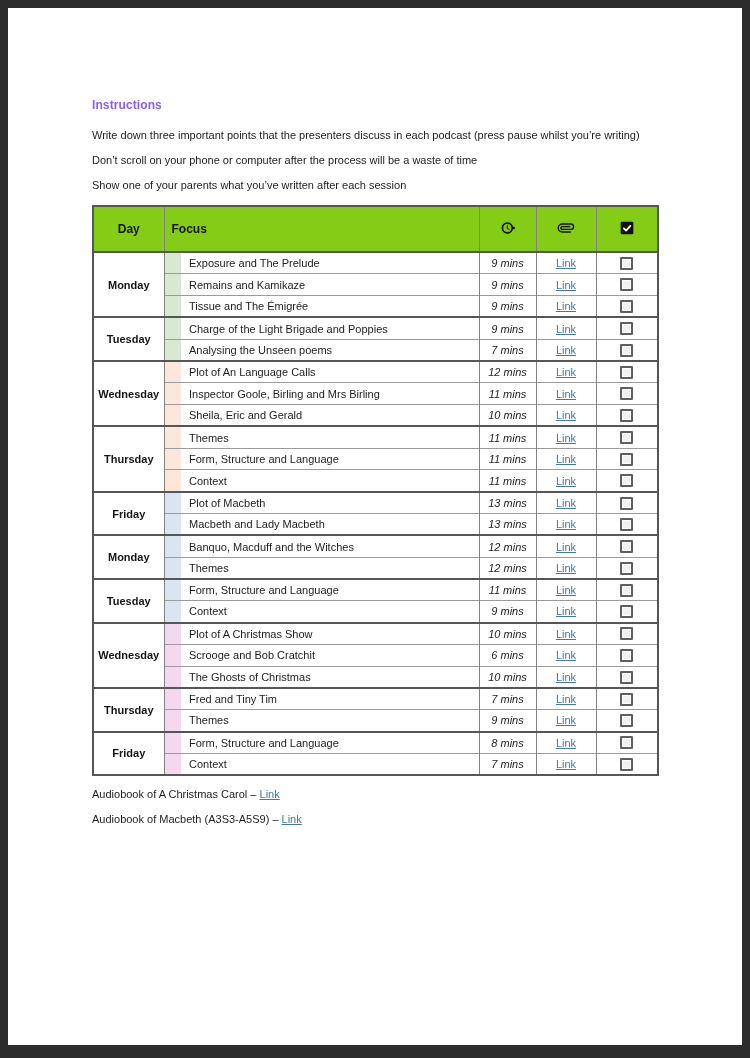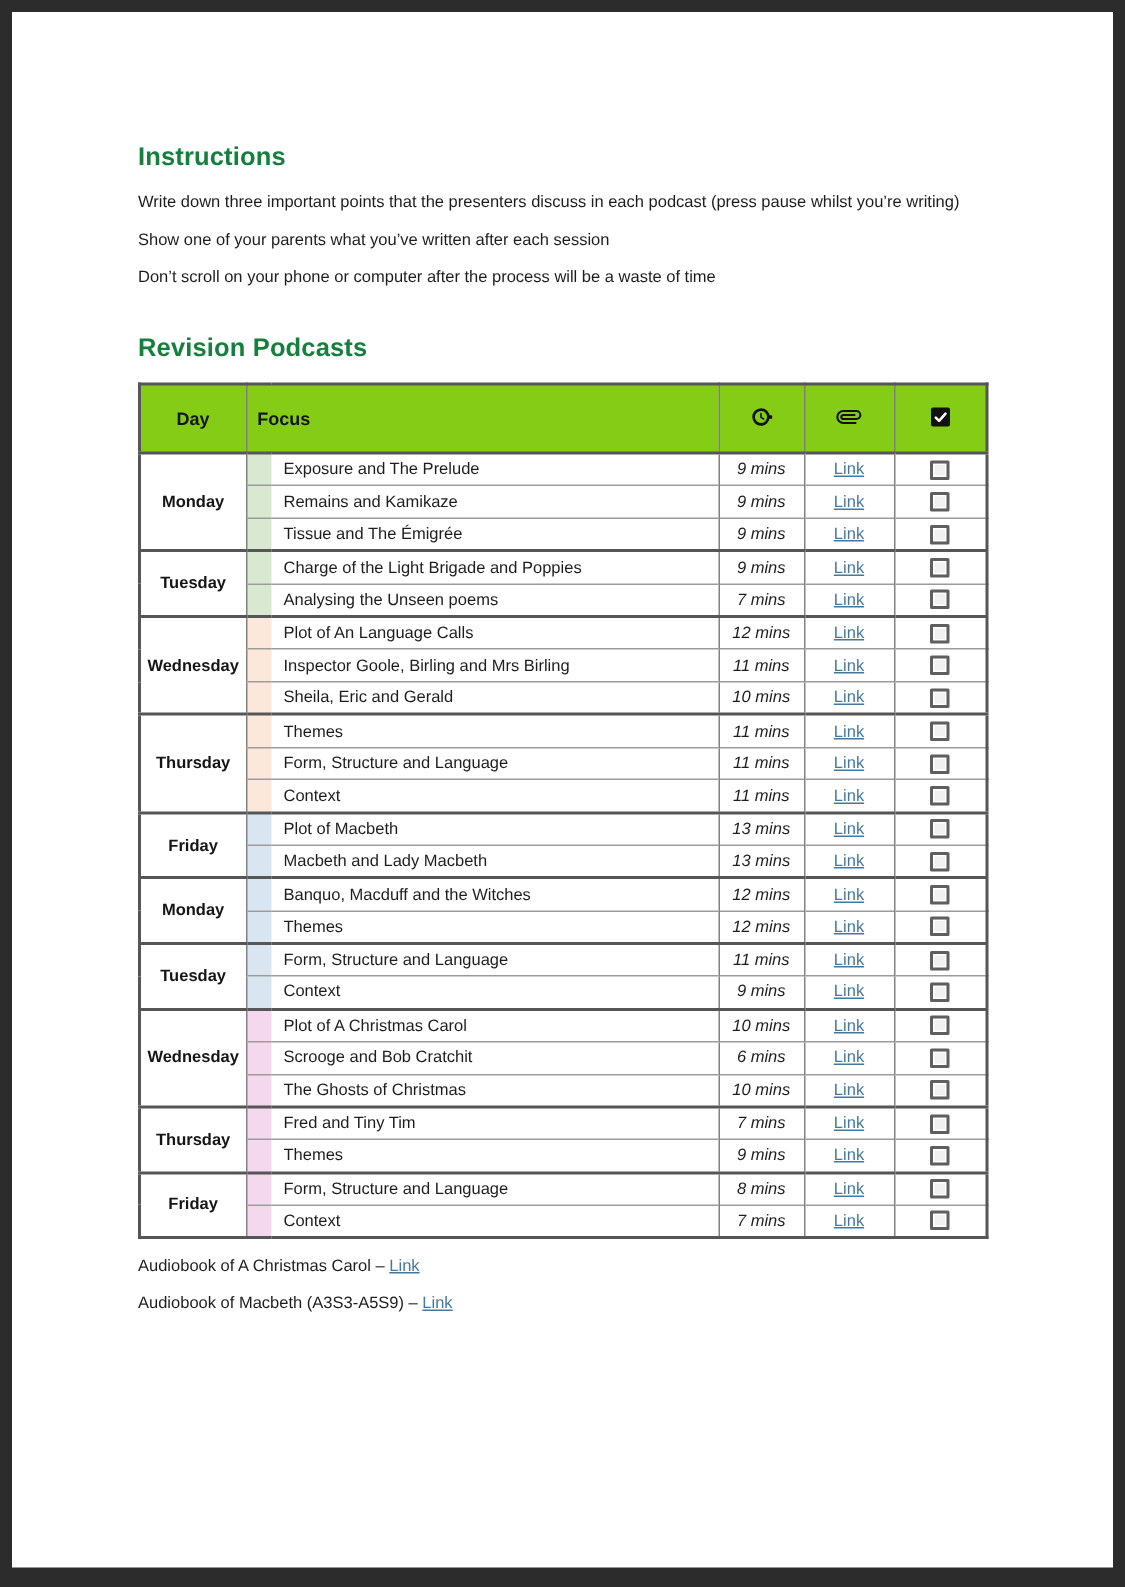--- a/index.html
+++ b/index.html
@@ -12,21 +12,21 @@
     overflow:hidden;
   }
   .page {
     position:absolute; left:8px; top:8px;
     width:734px; height:1037px;
     background:#ffffff;
   }
   .content { position:absolute; left:84px; top:0; width:574px; }
 
   h1.sec {
-    font-size:17px; line-height:20px; font-weight:700; color:#15803d;
+    font-size:12px; line-height:20px; font-weight:700; color:#8b5cf6;
     letter-spacing:0.1px;
   }
   .h-instructions { margin-top:87px; }
   .h-revision    { margin-top:30px; }
   .h-links       { margin-top:40px; }
 
   p.body-line { font-size:11px; line-height:14px; color:#1d1d1d; margin-top:11px; }
   p.body-line:first-of-type { margin-top:13px; }
 
   table.podcasts {
@@ -81,25 +81,24 @@
 </style>
 </head>
 <body>
 
 <div class="page">
   <div class="content">
 
     <h1 class="sec h-instructions">Instructions</h1>
     <div id="instruction-list">
         <p class="body-line">Write down three important points that the presenters discuss in each podcast (press pause whilst you’re writing)</p>
+        <p class="body-line">Don’t scroll on your phone or computer after the process will be a waste of time</p>
         <p class="body-line">Show one of your parents what you’ve written after each session</p>
-        <p class="body-line">Don’t scroll on your phone or computer after the process will be a waste of time</p>
       </div>
 
-    <h1 class="sec h-revision">Revision Podcasts</h1>
 
     <table class="podcasts">
       <colgroup>
         <col style="width:71px">
           <col style="width:17px">
           <col style="width:298px">
         <col style="width:57px">
           <col style="width:60px">
           <col style="width:62px">
       </colgroup>
@@ -256,21 +255,21 @@
           <tr>
             <td class="strip" style="background: rgb(217, 230, 242);"></td>
             <td class="focus">Context</td>
             <td class="time">9 mins</td>
             <td class="linkc"><a class="tbl-link">Link</a></td>
             <td class="check"><span class="checkbox"></span></td>
           </tr>
           <tr class="gstart">
             <td class="day" rowspan="3">Wednesday</td>
             <td class="strip" style="background: rgb(244, 217, 238);"></td>
-            <td class="focus">Plot of A Christmas Carol</td>
+            <td class="focus">Plot of A Christmas Show</td>
             <td class="time">10 mins</td>
             <td class="linkc"><a class="tbl-link">Link</a></td>
             <td class="check"><span class="checkbox"></span></td>
           </tr>
           <tr>
             <td class="strip" style="background: rgb(244, 217, 238);"></td>
             <td class="focus">Scrooge and Bob Cratchit</td>
             <td class="time">6 mins</td>
             <td class="linkc"><a class="tbl-link">Link</a></td>
             <td class="check"><span class="checkbox"></span></td>

